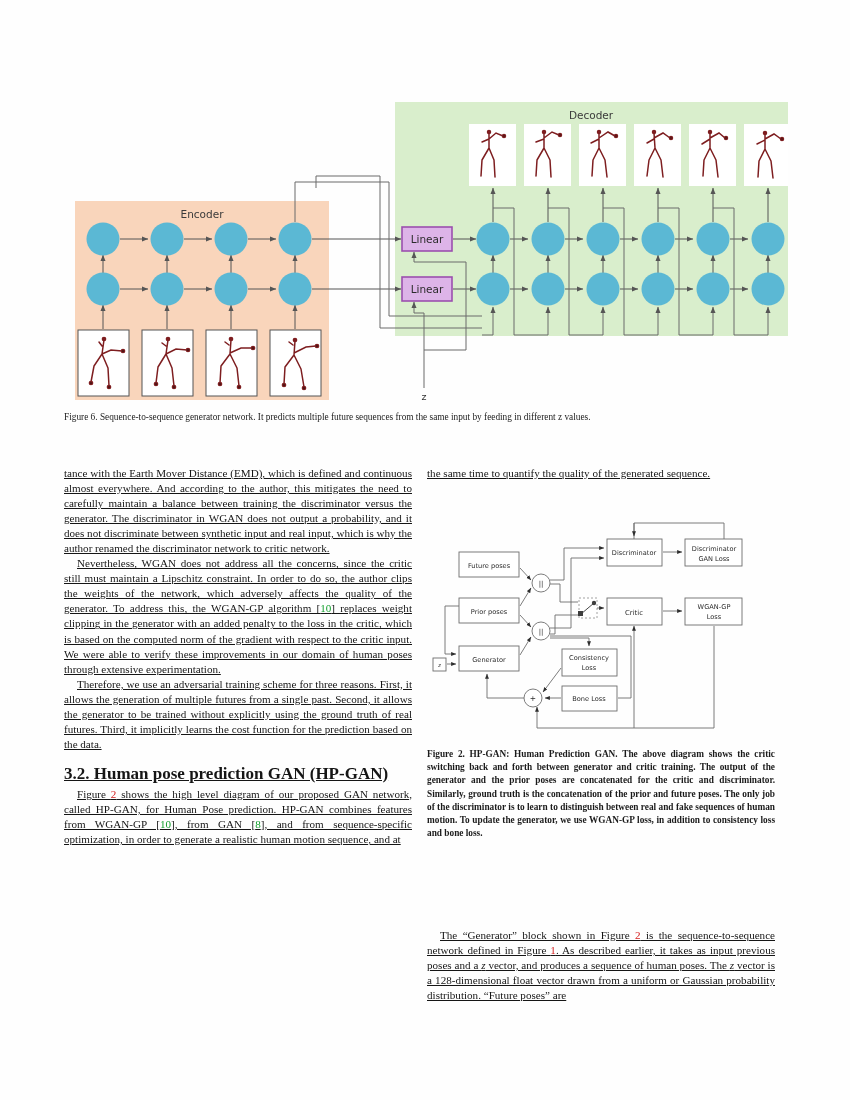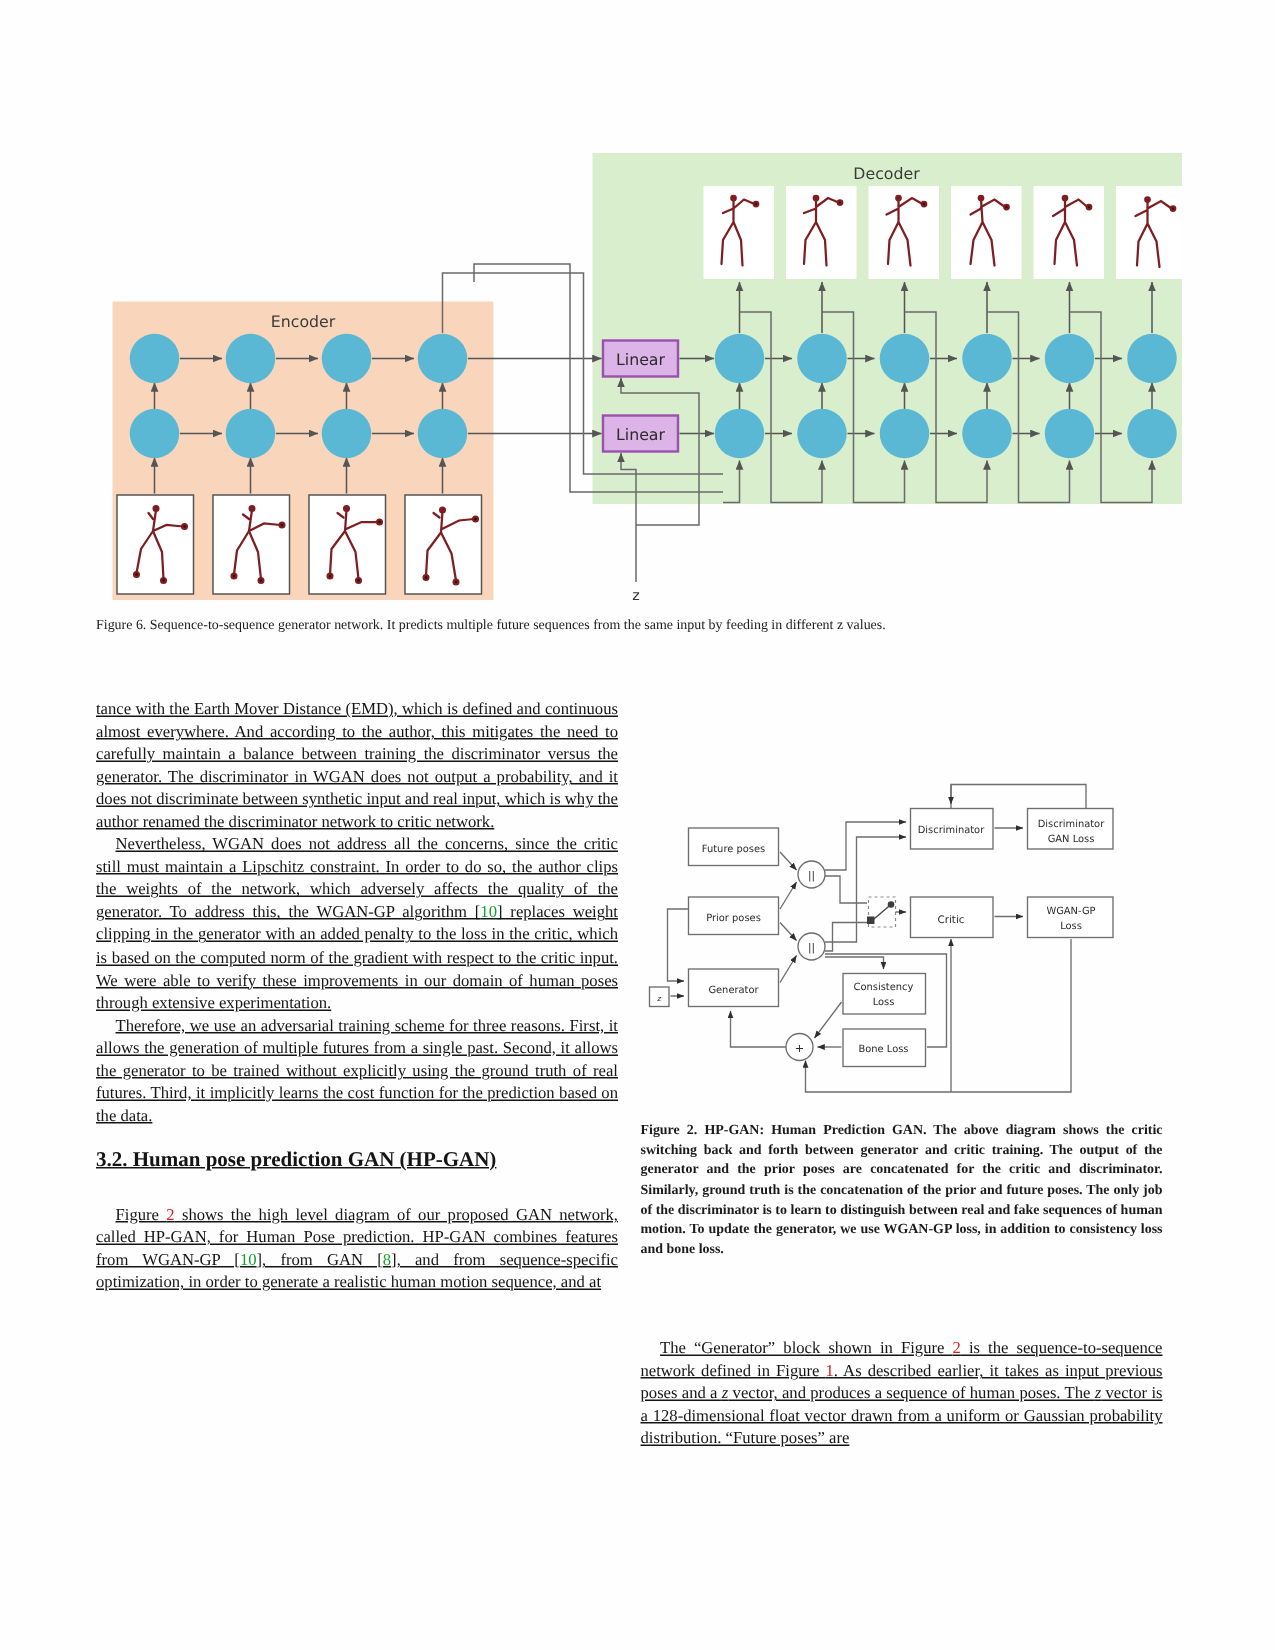--- a/index.html
+++ b/index.html
@@ -57,23 +57,23 @@
   .col-left { left: 64px; top: 466px; }
   .col-right { left: 427px; top: 466px; }
 
   .col p {
     margin: 0;
     text-indent: 13px;
   }
   .col p.noindent { text-indent: 0; }
 
   h2.section {
-    font-size: 14px;
+    font-size: 17px;
     font-weight: bold;
-    margin: 14px 0 22px 0;
+    margin: 14px 0 6px 0;
     line-height: 15px;
     text-align: left;
     font-family: "Liberation Serif", "DejaVu Serif", serif;
   }
 
   .cite { color: #14a02e; }
   .figref { color: #d52020; }
   .mathit { font-style: italic; font-family: "Liberation Serif", serif; }
 
   
@@ -316,20 +316,23 @@
   </div>
 
   <div class="col col-left">
     <p class="noindent"><span>tance with the Earth Mover Distance (EMD), which is defined and continuous almost everywhere. And according to the author, this mitigates the need to carefully maintain a balance between training the discriminator versus the generator. The discriminator in WGAN does not output a probability, and it does not discriminate between synthetic input and real input, which is why the author renamed the discriminator network to critic network.</span></p>
     <p><span>Nevertheless, WGAN does not address all the concerns, since the critic still must maintain a Lipschitz constraint. In order to do so, the author clips the weights of the network, which adversely affects the quality of the generator. To address this, the WGAN-GP algorithm [</span><span class="cite">10</span><span>] replaces weight clipping in the generator with an added penalty to the loss in the critic, which is based on the computed norm of the gradient with respect to the critic input. We were able to verify these improvements in our domain of human poses through extensive experimentation.</span></p>
     <p><span>Therefore, we use an adversarial training scheme for three reasons. First, it allows the generation of multiple futures from a single past. Second, it allows the generator to be trained without explicitly using the ground truth of real futures. Third, it implicitly learns the cost function for the prediction based on the data.</span></p>
     <h2 class="section">3.2. Human pose prediction GAN (HP-GAN)</h2>
     <p><span>Figure </span><span class="figref">2</span><span> shows the high level diagram of our proposed GAN network, called HP-GAN, for Human Pose prediction. HP-GAN combines features from WGAN-GP [</span><span class="cite">10</span><span>], from GAN [</span><span class="cite">8</span><span>], and from sequence-specific optimization, in order to generate a realistic human motion sequence, and at</span></p>
   </div>
 
+  <div class="col col-right">
+    <p class="noindent"><span>the same time to quantify the quality of the generated sequence.</span></p>
+  </div>
 
   <div id="figure2">
     <svg width="352" height="222" viewBox="0 0 352 222" xmlns="http://www.w3.org/2000/svg">
       <defs>
         <marker id="a2" markerWidth="6" markerHeight="6" refX="5.4" refY="2.2" orient="auto">
           <path d="M0,0 L5.6,2.2 L0,4.4 z" fill="#2e2e2e"></path>
         </marker>
       </defs>
 
       <g fill="none" stroke="#6e6e6e" stroke-width="0.9">
@@ -420,17 +423,17 @@
         <text x="162" y="183" font-size="6.6">Bone Loss</text>
         <text x="106" y="183" font-size="7.5">+</text>
       </g>
     </svg>
   </div>
 
   <div class="fig2-caption">
     <span>Figure 2. HP-GAN: Human Prediction GAN. The above diagram shows the critic switching back and forth between generator and critic training. The output of the generator and the prior poses are concatenated for the critic and discriminator. Similarly, ground truth is the concatenation of the prior and future poses. The only job of the discriminator is to learn to distinguish between real and fake sequences of human motion. To update the generator, we use WGAN-GP loss, in addition to consistency loss and bone loss.</span>
   </div>
 
-  <div class="col" style="left:427px; top:892px;">
+  <div class="col" style="left:427px; top:928px;">
     <p><span>The “Generator” block shown in Figure </span><span class="figref">2</span><span> is the sequence-to-sequence network defined in Figure </span><span class="figref">1</span><span>. As described earlier, it takes as input previous poses and a </span><span class="mathit">z</span><span> vector, and produces a sequence of human poses. The </span><span class="mathit">z</span><span> vector is a 128-dimensional float vector drawn from a uniform or Gaussian probability distribution. “Future poses” are</span></p>
   </div>
 
 </div>
 
 </body></html>

